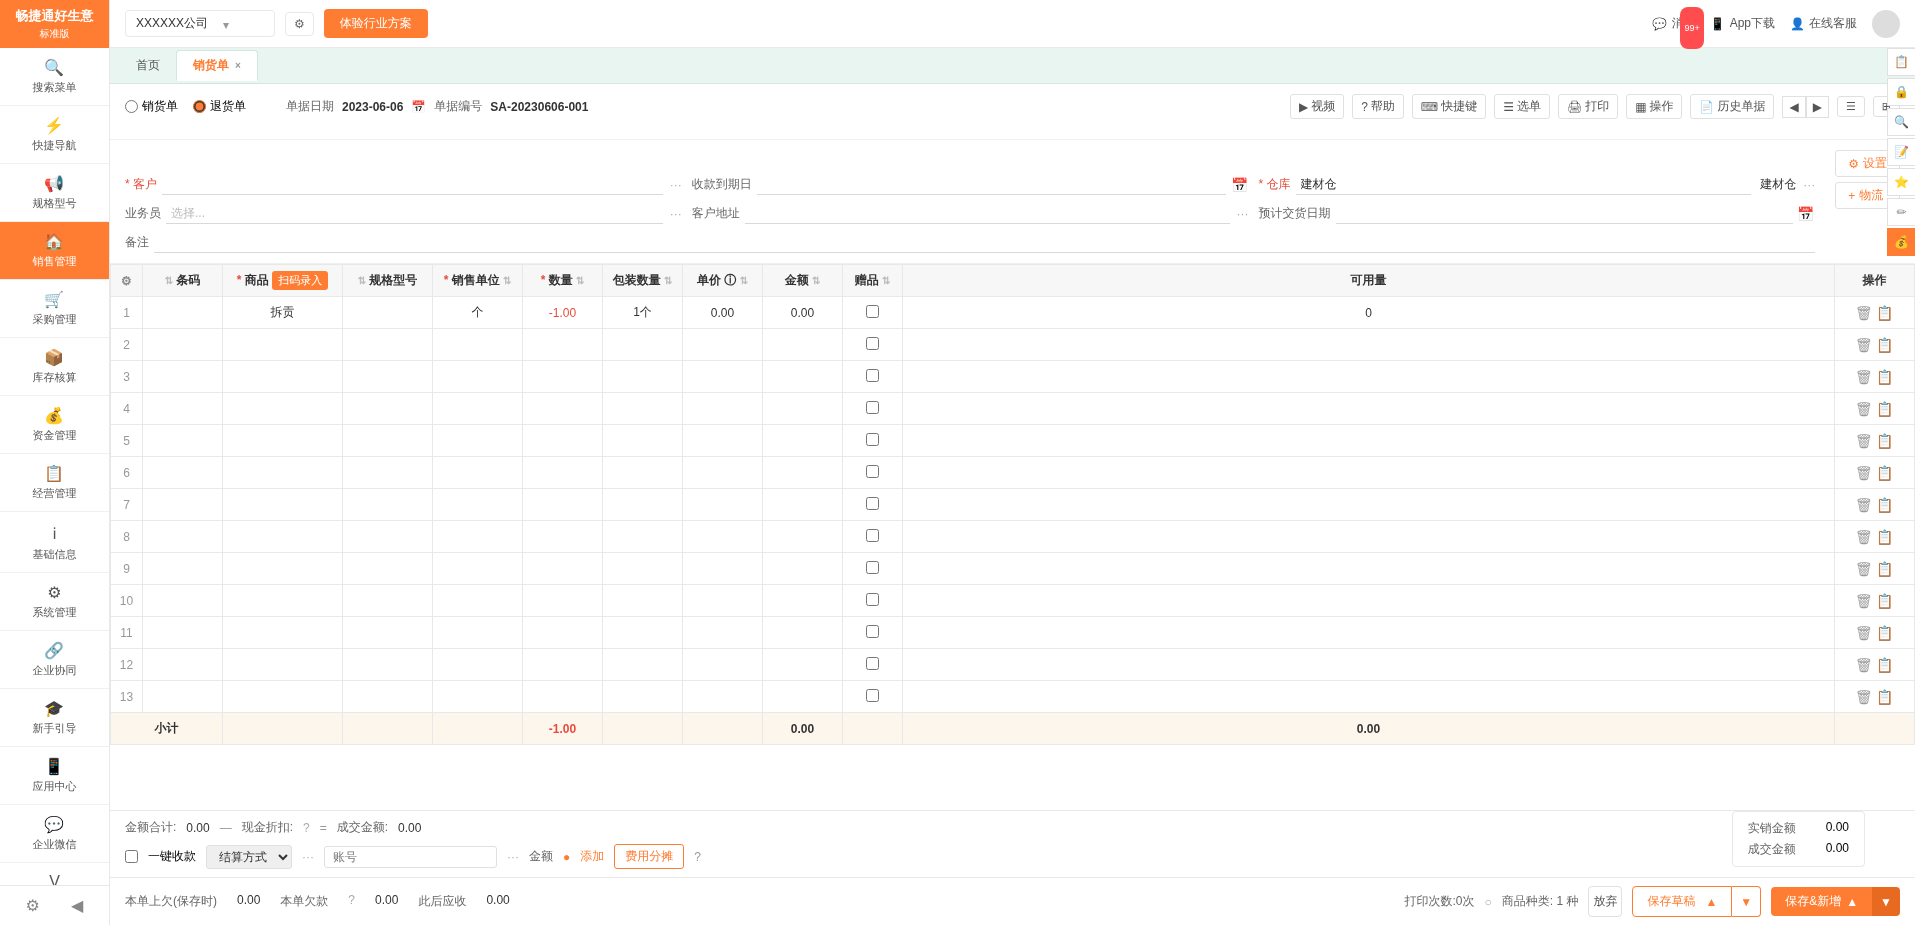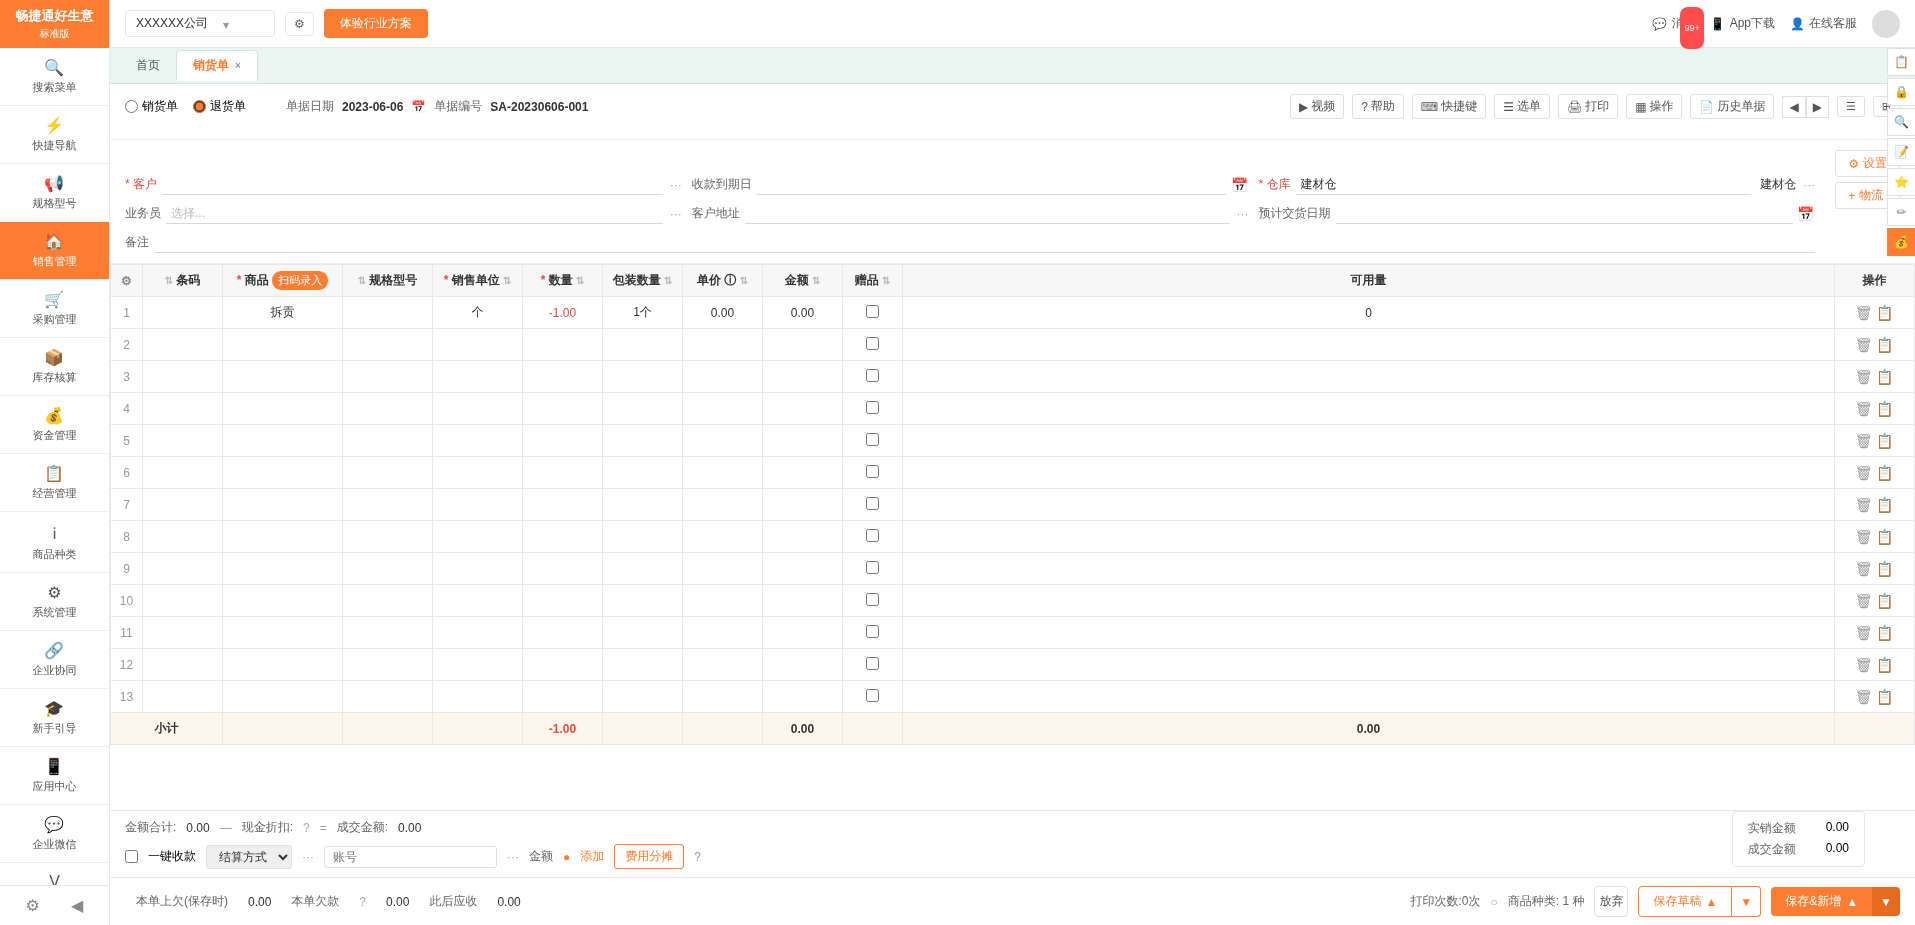--- a/index.html
+++ b/index.html
@@ -152,21 +152,21 @@
     }
     .data-table th .required { color: #e74c3c; }
     .data-table td {
       border: 1px solid #e8e8e8; padding: 5px 8px; text-align: center;
       color: #333; height: 32px;
     }
     .data-table .negative { color: #e74c3c; }
     .data-table .row-num { color: #999; }
     .scan-btn {
       background: #ff7d32; color: white; border: none; padding: 2px 6px;
-      border-radius: 9px; cursor: pointer; font-size: 11px;
+      border-radius: 3px; cursor: pointer; font-size: 11px;
     }
     .th-gear { color: #888; cursor: pointer; }
     .checkbox-cell input[type=checkbox] { }
     .op-icons { display: flex; gap: 4px; justify-content: center; }
     .op-icon { color: #999; cursor: pointer; font-size: 14px; }
 
     
     .subtotal-row td { background: #fdf6ec; font-weight: bold; }
 
     
@@ -192,34 +192,34 @@
       border: 1px solid #ff7d32; color: #ff7d32; background: #fff;
       padding: 3px 10px; border-radius: 3px; cursor: pointer;
     }
     .help-icon { color: #999; cursor: pointer; }
 
     
     .footer {
       background: #fff; border-top: 1px solid #e8e8e8; padding: 8px 15px;
       display: flex; align-items: center; flex-shrink: 0;
     }
-    .footer-info { display: flex; align-items: center; gap: 20px; color: #555; margin-left: 11px; }
+    .footer-info { display: flex; gap: 20px; color: #555; }
     .footer-info .label { color: #666; }
     .footer-info .value { color: #333; }
     .footer-actions { margin-left: auto; display: flex; align-items: center; gap: 10px; }
     .footer-actions .print-info { color: #666; }
     .footer-actions .product-info { color: #666; }
     .discard-btn {
       padding: 6px 4px; border: 1px solid #e0e0e0; background: #fff;
       border-radius: 4px; cursor: pointer; color: #555;
     }
     .save-draft-btn {
       padding: 6px 14px; border: 1px solid #ff7d32; background: #fff;
       color: #ff7d32; border-radius: 4px 0 0 4px; cursor: pointer;
-      display: flex; align-items: center; gap: 4px;
+      display: flex; align-items: center; gap: 10px;
     }
     .save-draft-arrow {
       padding: 6px 8px; border: 1px solid #ff7d32; border-left: none;
       background: #fff; color: #ff7d32; border-radius: 0 4px 4px 0; cursor: pointer;
     }
     .save-new-btn {
       padding: 6px 14px; background: #ff7d32; color: white;
       border: none; border-radius: 4px 0 0 4px; cursor: pointer;
       display: flex; align-items: center; gap: 5px;
     }
@@ -279,21 +279,21 @@
     <div class="sidebar-item">
       <span class="icon">💰</span>
       <span class="label">资金管理</span>
     </div>
     <div class="sidebar-item">
       <span class="icon">📋</span>
       <span class="label">经营管理</span>
     </div>
     <div class="sidebar-item">
       <span class="icon">ℹ</span>
-      <span class="label">商品种类</span>
+      <span class="label">基础信息</span>
     </div>
     <div class="sidebar-item">
       <span class="icon">⚙</span>
       <span class="label">系统管理</span>
     </div>
     <div class="sidebar-item">
       <span class="icon">🔗</span>
       <span class="label">企业协同</span>
     </div>
     <div class="sidebar-item">

